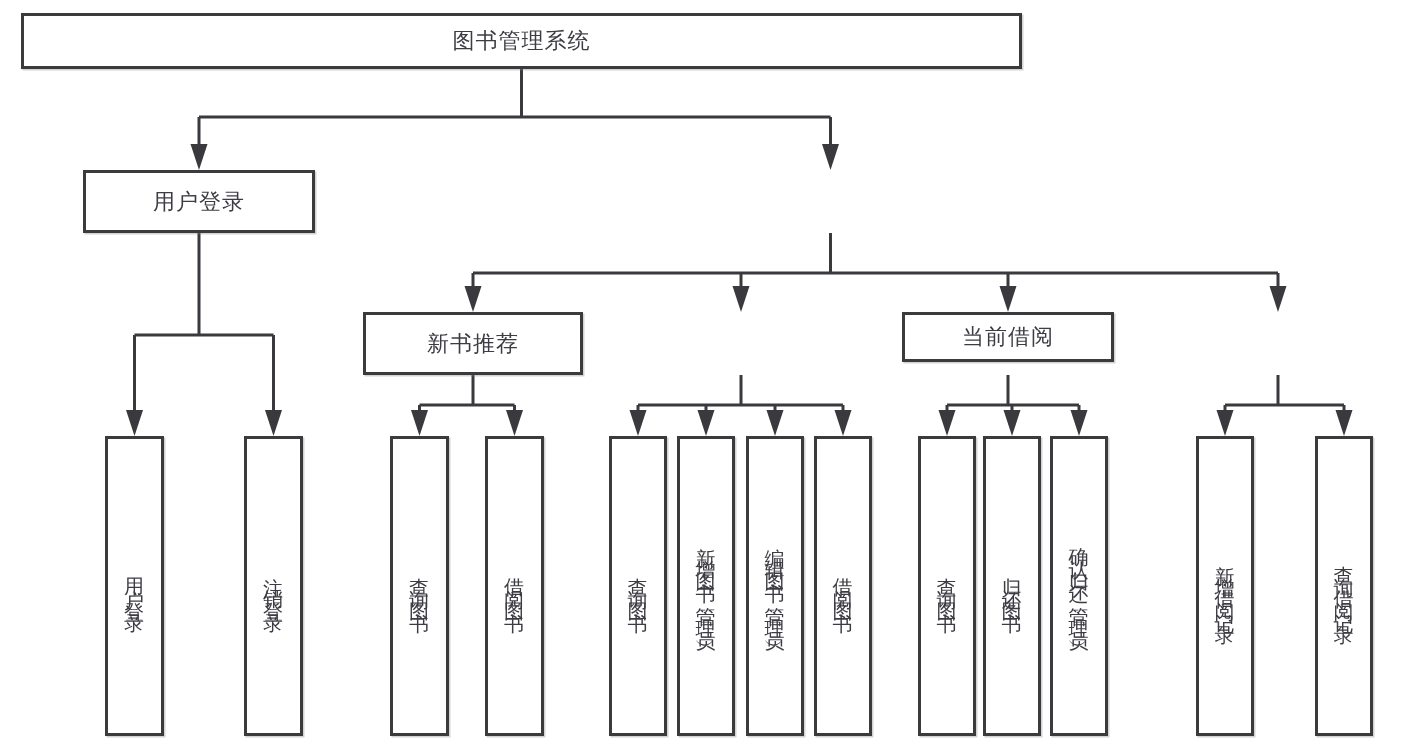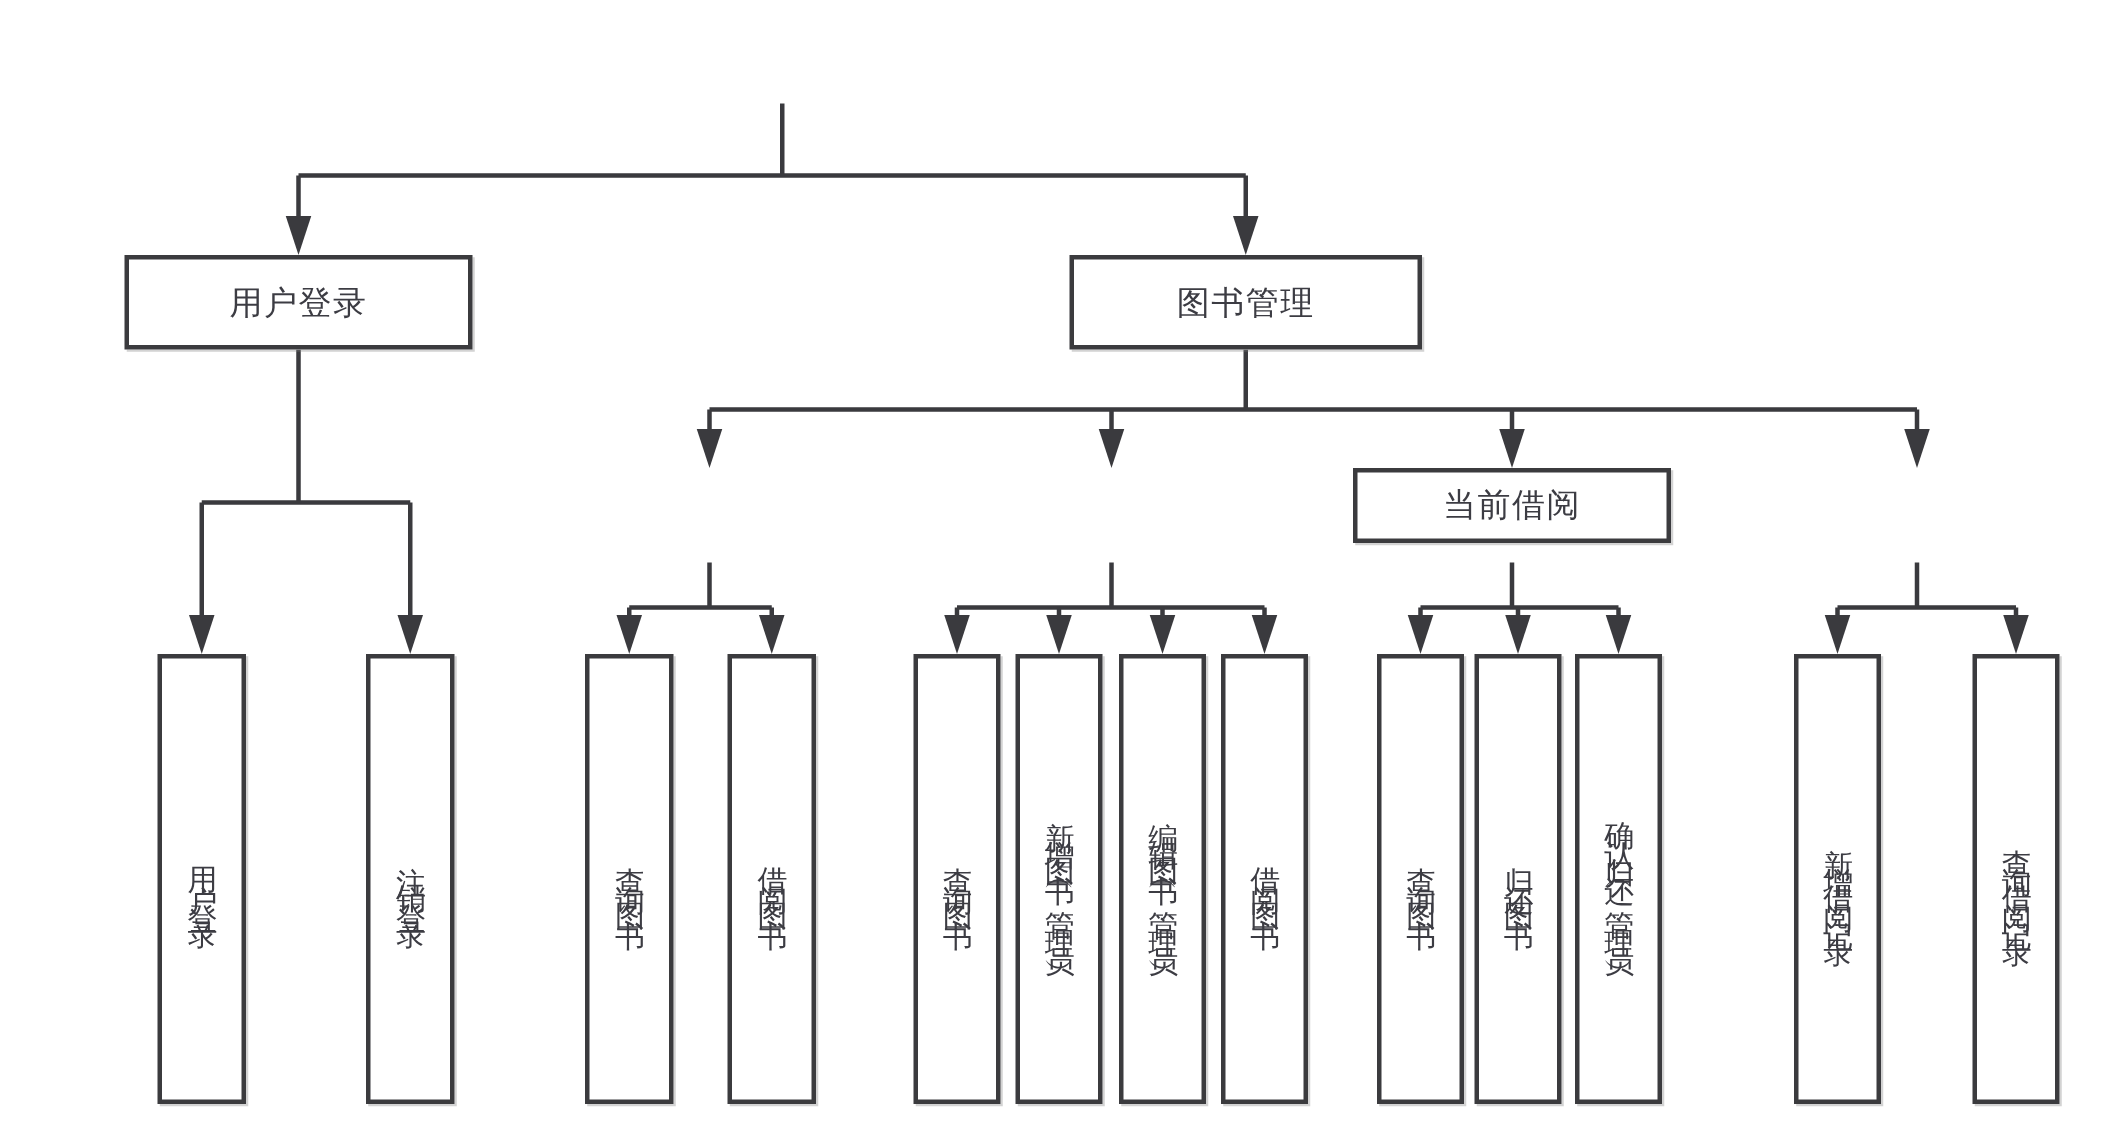--- a/index.html
+++ b/index.html
@@ -63,24 +63,25 @@
       <polygon points="766.5,410 783.5,410 775,436"></polygon>
       <polygon points="834.5,410 851.5,410 843,436"></polygon>
       <polygon points="938.5,410 955.5,410 947,436"></polygon>
       <polygon points="1003.5,410 1020.5,410 1012,436"></polygon>
       <polygon points="1070.5,410 1087.5,410 1079,436"></polygon>
       <polygon points="1216.5,410 1233.5,410 1225,436"></polygon>
       <polygon points="1335.5,410 1352.5,410 1344,436"></polygon>
     </g>
   </svg>
 
+  <div class="node hbox" style="left:21px;top:13px;width:1001px;height:56px">图书管理系统</div>
 
   <div class="node hbox" style="left:83px;top:170px;width:232px;height:63px">用户登录</div>
-  <div class="node hbox" style="left:713px;top:170px;width:235px;height:63px">图书管理</div>
 
+  <div class="node hbox" style="left:363px;top:312px;width:220px;height:63px">新书推荐</div>
   <div class="node hbox" style="left:902px;top:312px;width:212px;height:50px">当前借阅</div>
 
   <div class="node vbox" style="left:105px;top:436px;width:59px;height:300px">
     <span>用户登录</span>
     </div>
   <div class="node vbox" style="left:244px;top:436px;width:59px;height:300px">
     <span>注销登录</span>
     </div>
 
   <div class="node vbox" style="left:390px;top:436px;width:59px;height:300px">

